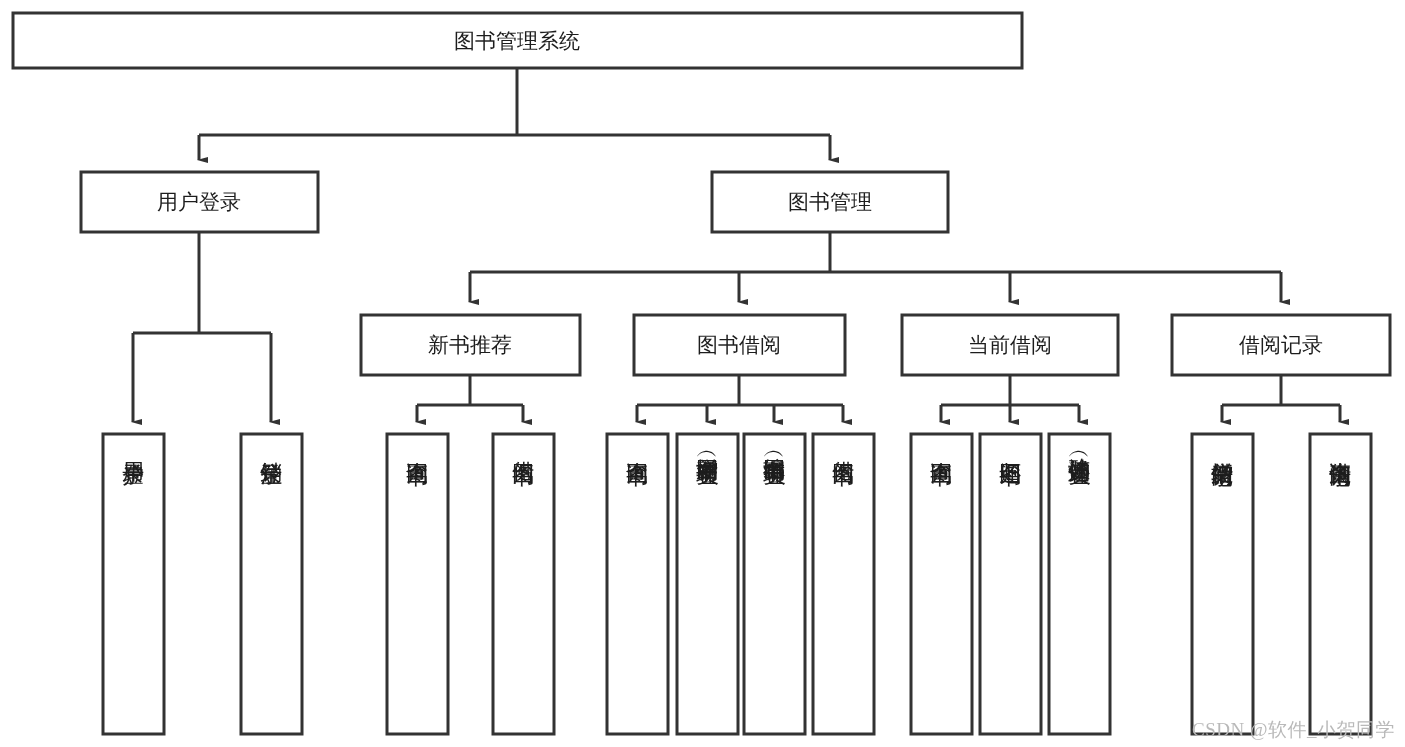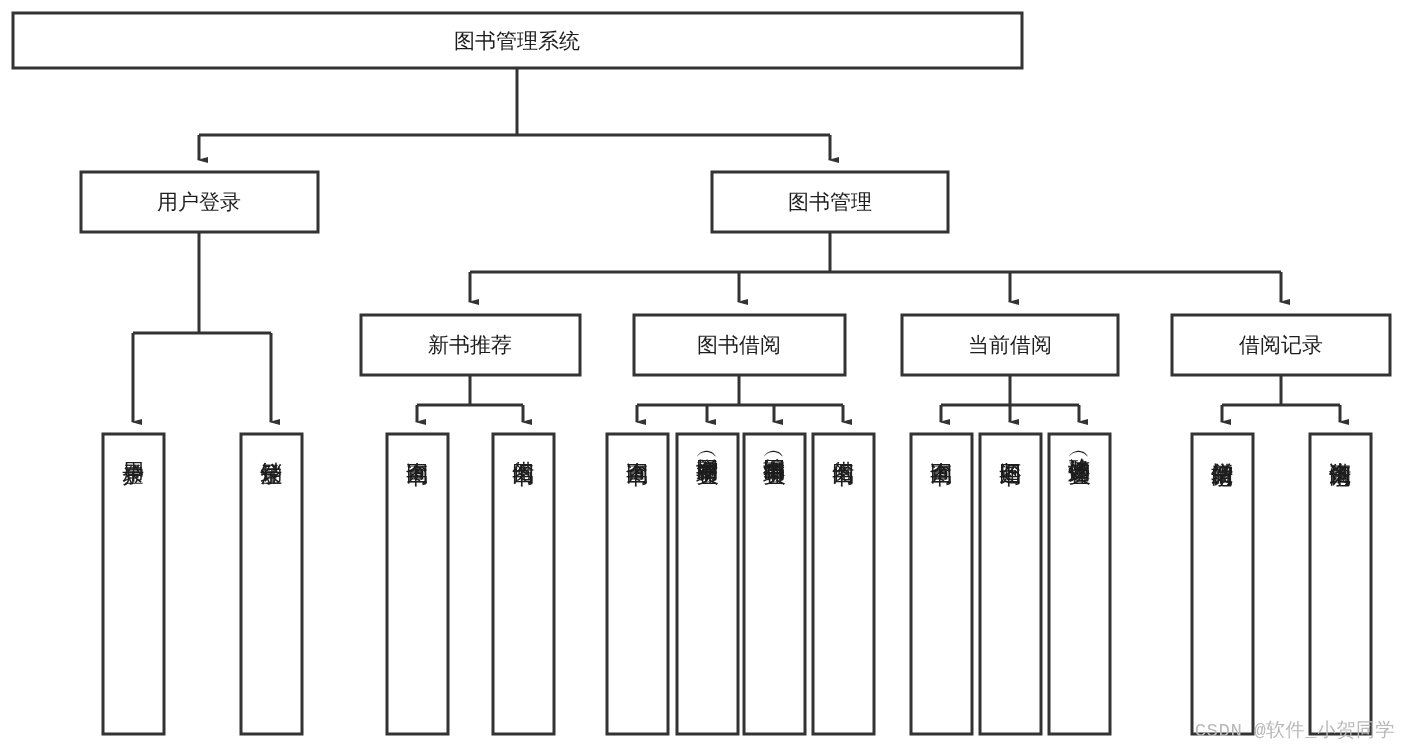--- a/index.html
+++ b/index.html
@@ -53,21 +53,21 @@
     font-size: 22px;
     line-height: 1.06;
     color: #1d1d1d;
     letter-spacing: 1px;
     white-space: nowrap;
   }
   .watermark {
     position: absolute;
     right: 10px;
     bottom: 4px;
-    font-family: Liberation Mono, monospace;
+    font-family: Liberation Serif, serif;
     font-size: 19px;
     color: #b9b9b9;
     letter-spacing: 0.5px;
     user-select: none;
   }
 </style>
 </head>
 <body>
 
 <div id="diagram-root">

